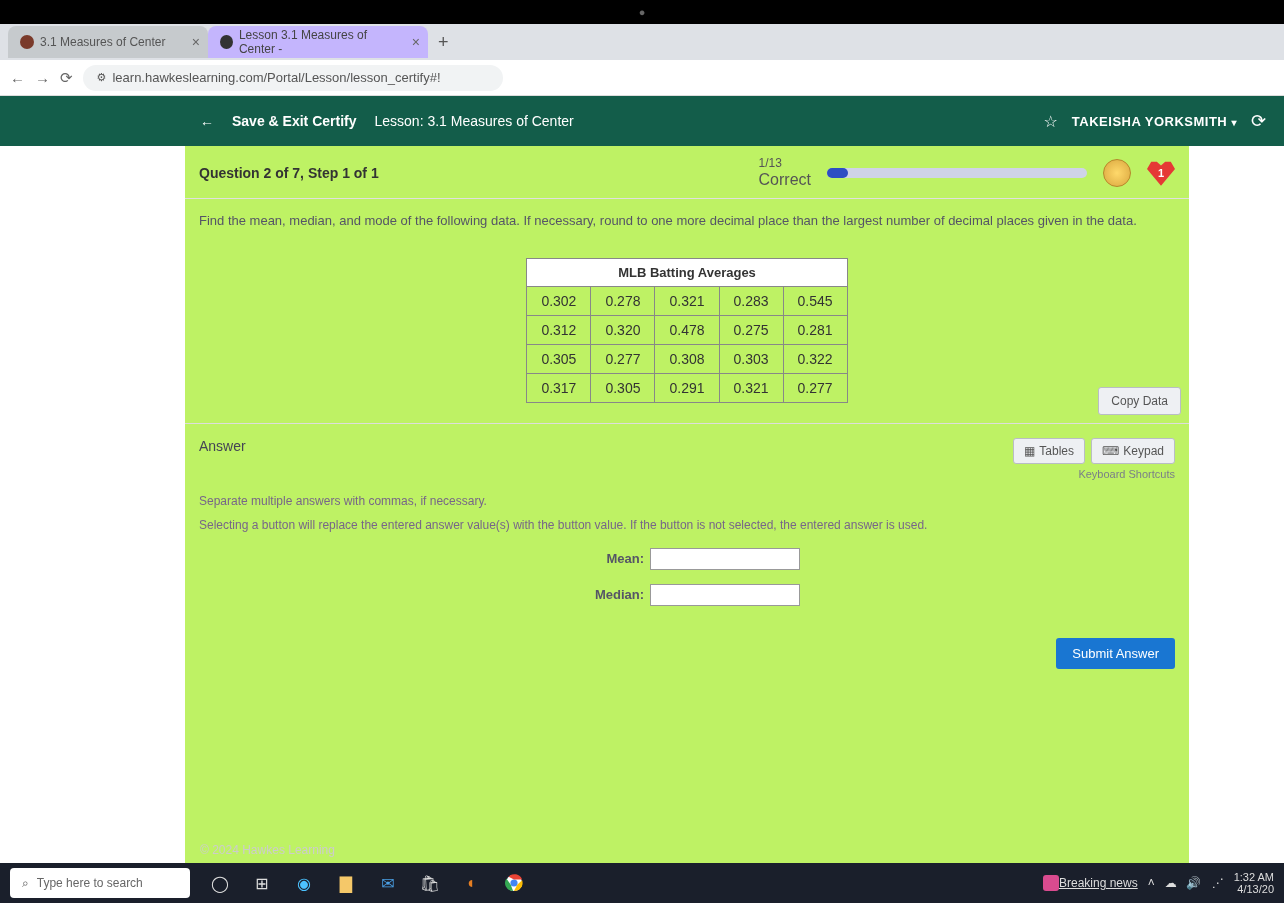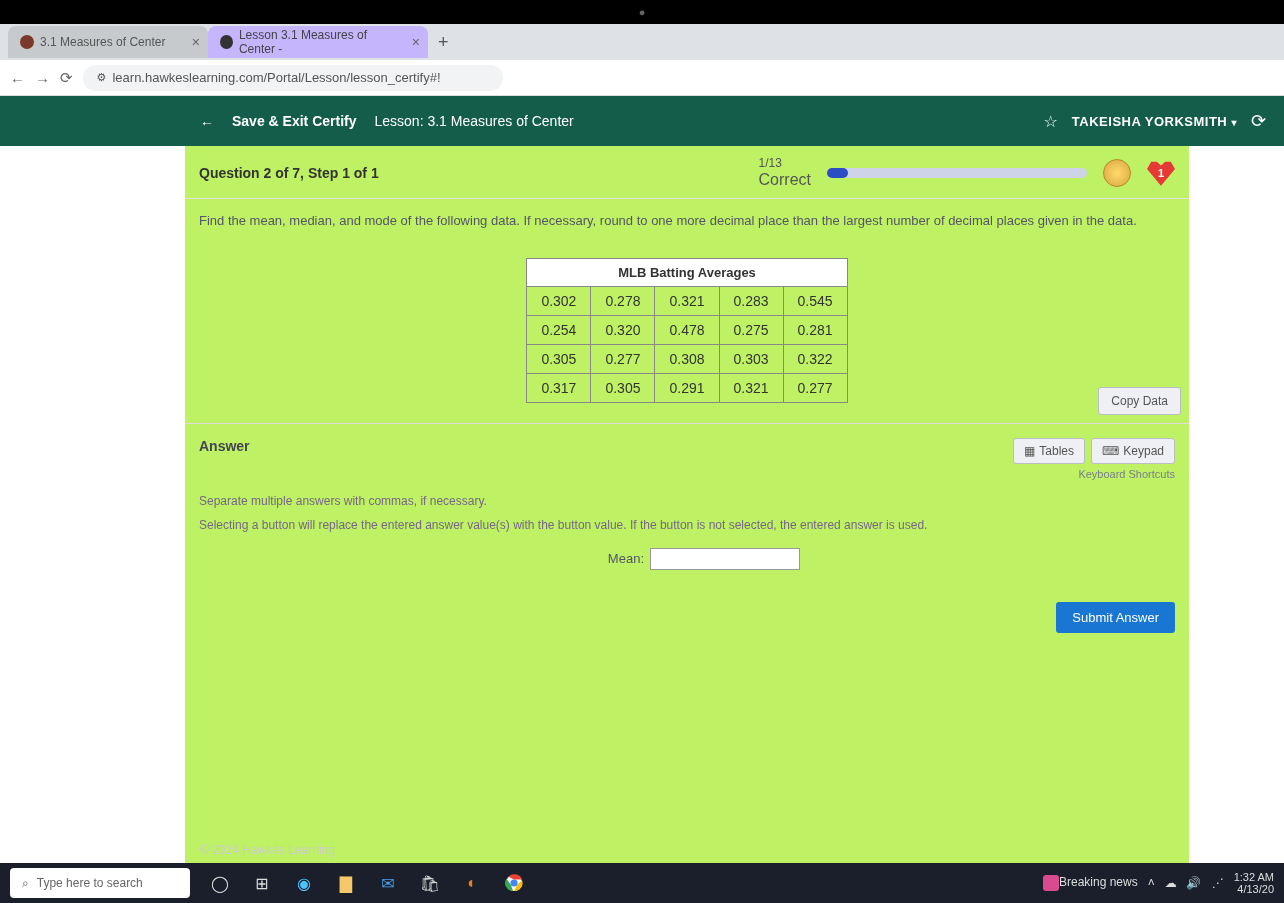--- a/index.html
+++ b/index.html
@@ -42,42 +42,42 @@
 
 .problem { padding:14px 14px 20px 14px; position:relative; color:#445; font-size:13px; }
 .prompt { color:#556; font-size:13px; margin-bottom:30px; }
 .data-table { margin:0 auto; border-collapse:collapse; font-size:14px; color:#333; }
 .data-table th { border:1px solid #888; padding:6px 10px; font-weight:bold; background:#fff; font-size:13px; }
 .data-table td { border:1px solid #888; padding:6px 14px; text-align:center; font-size:14px; }
 .copy-btn { position:absolute; right:8px; bottom:8px; border:1px solid #b9bdc4; background:#eef0f3; color:#555; font-size:12px; padding:6px 12px; border-radius:3px; }
 
 .answer-sec { border-top:1px solid #ddd; padding:14px; position:relative; color:#666; font-size:13px; }
 .ans-head { display:flex; align-items:flex-start; justify-content:space-between; margin-bottom:6px; }
-.ans-title { font-weight:bold; color:#445; font-size:14px; }
+.ans-title { font-weight:normal; color:#445; font-size:14px; }
 .ans-tools { display:flex; flex-direction:column; align-items:flex-end; gap:4px; }
 .tool-row { display:flex; gap:6px; }
 .tool-btn { border:1px solid #b9bdc4; background:#eef0f3; color:#555; font-size:12px; padding:5px 10px; border-radius:3px; display:flex; align-items:center; gap:4px; }
 .kb-short { font-size:11px; color:#7a7f88; }
 .ans-note { font-size:12px; color:#768; margin:14px 0 10px 0; }
 .ans-hint { font-size:12px; color:#768; margin-bottom:16px; }
 .field-rows { width:520px; margin:0 auto; }
 .field-row { display:flex; align-items:center; gap:6px; margin-bottom:14px; justify-content:center; }
-.field-row label { width:70px; text-align:right; font-size:13px; color:#556; font-weight:normal; }
+.field-row label { width:70px; text-align:right; font-size:13px; color:#556; font-weight:bold; }
 .field-row input { width:150px; height:22px; border:1px solid #999; padding:0 4px; font-size:13px; }
 .submit-row { display:flex; justify-content:flex-end; padding:4px 14px 14px 0; }
 .submit-btn { background:#1976d2; color:#fff; border:none; padding:8px 16px; font-size:13px; border-radius:3px; }
 
 .lesson-footer { position:absolute; left:200px; bottom:6px; color:#ccc; font-size:12px; }
 
 .taskbar { position:absolute; left:0; right:0; bottom:0; height:40px; background:#1a1f2b; display:flex; align-items:center; color:#ddd; font-size:12px; }
 .search-pill { margin-left:10px; height:30px; background:#fff; border-radius:4px; display:flex; align-items:center; padding:0 12px; color:#666; gap:8px; width:180px; }
 .tb-icons { display:flex; align-items:center; gap:2px; margin-left:10px; }
 .tb-icon { width:40px; height:40px; display:flex; align-items:center; justify-content:center; font-size:16px; color:#ddd; }
 .tb-right { margin-left:auto; display:flex; align-items:center; gap:10px; padding-right:10px; }
-.news { display:flex; align-items:flex-start; gap:0; }
+.news { display:flex; align-items:center; gap:0;text-decoration:underline; }
 .news-ic { width:16px; height:16px; background:#d94b8f; border-radius:3px; }
 .clock { text-align:right; font-size:11px; line-height:1.1; }
 .favicon { width:14px; height:14px; border-radius:50%; background:#7a3a2a; display:inline-block; }
 .favicon2 { width:14px; height:14px; border-radius:50%; background:#333; display:inline-block; }
 </style>
 </head>
 <body>
 
 <div class="screen">
   <div class="camera">●</div>
@@ -153,21 +153,21 @@
             </thead>
             <tbody id="tbl-body">
                 <tr>
                   <td>0.302</td>
                   <td>0.278</td>
                   <td>0.321</td>
                   <td>0.283</td>
                   <td>0.545</td>
                 </tr>
                 <tr>
-                  <td>0.254</td>
+                  <td>0.312</td>
                   <td>0.320</td>
                   <td>0.478</td>
                   <td>0.275</td>
                   <td>0.281</td>
                 </tr>
                 <tr>
                   <td>0.305</td>
                   <td>0.277</td>
                   <td>0.308</td>
                   <td>0.303</td>
@@ -202,20 +202,24 @@
               <div class="kb-short">Keyboard Shortcuts</div>
             </div>
           </div>
           <div class="ans-note">Separate multiple answers with commas, if necessary.</div>
           <div class="ans-hint">Selecting a button will replace the entered answer value(s) with the button value. If the button is not selected, the entered answer is used.</div>
           <div class="field-rows">
             <div class="field-row">
               <label>Mean:</label>
               <input type="text" value="" style="">
             </div>
+            <div class="field-row">
+              <label>Median:</label>
+              <input type="text" value="" style="">
+            </div>
           </div>
         </div>
 
         <div class="submit-row">
           <button class="submit-btn">Submit Answer</button>
         </div>
       </div>
 
       <div class="lesson-footer">© 2024 Hawkes Learning</div>
     </div>

